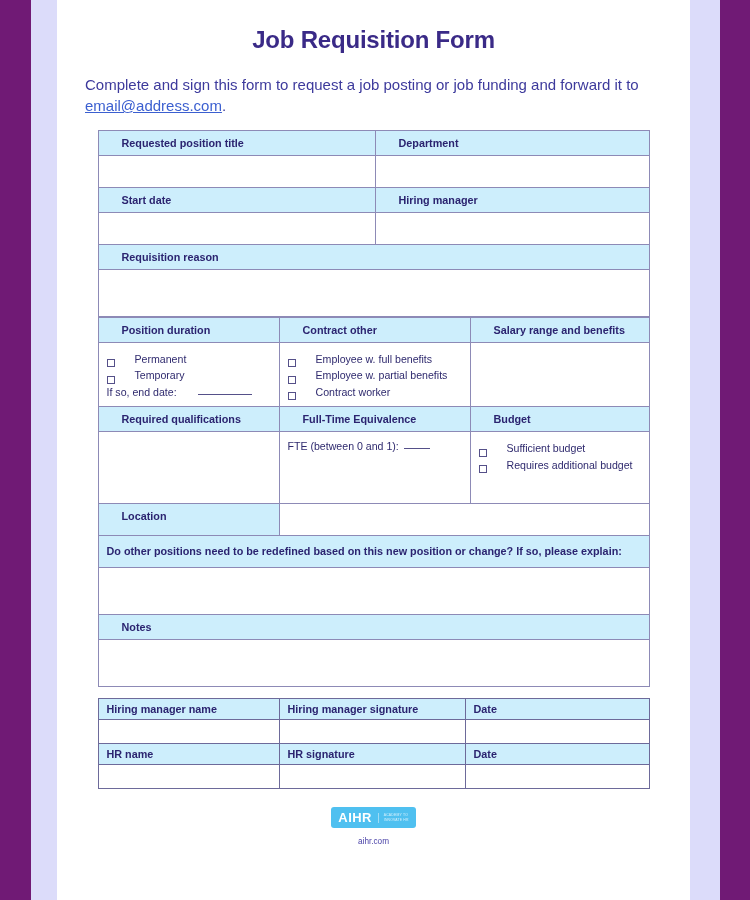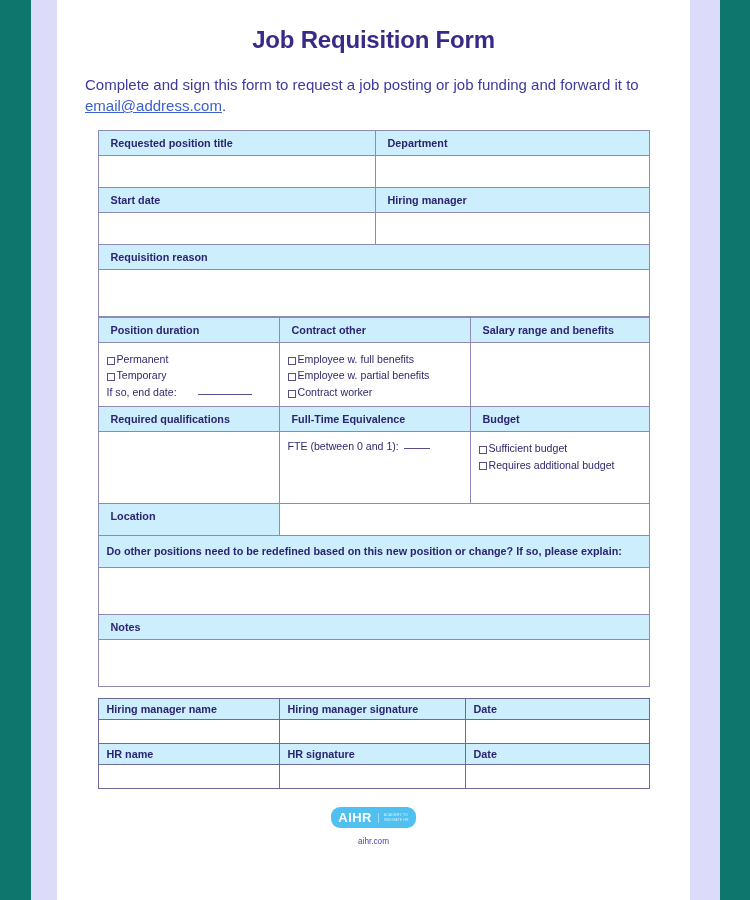--- a/index.html
+++ b/index.html
@@ -4,21 +4,21 @@
 <style>
   * { margin:0; padding:0; box-sizing:border-box; }
   html, body { width:750px; height:900px; }
   body {
     background:#000;
     font-family:"Liberation Sans", sans-serif;
     overflow:hidden;
   }
 
   
-  #viewport { position:relative; width:750px; height:900px; background:#0f766e; }
+  #viewport { position:relative; width:750px; height:900px; background:#701a75; }
   .side-band { position:absolute; top:0; height:900px; background:#dcdcfa; }
   .side-band.left  { left:31px;  width:26px; }
   .side-band.right { left:690px; width:30px; }
   #page {
     position:absolute; left:57px; top:0;
     width:633px; height:900px;
     background:#ffffff;
   }
 
   
@@ -57,32 +57,32 @@
     padding:6px 8px;
     font-size:10.6px;
     color:#2f2a6e;
   }
   td.hdr {
     background:#cdeefc;
     font-weight:bold;
     font-size:10.8px;
     color:#2b2470;
     height:25px;
-    padding:6px 12px;
+    padding:6px 23px;
   }
   td.fill { background:#ffffff; height:32px; }
   td.fill.tall2 { height:47px; }
   td.fill.opt   { height:62px; padding-top:8px; }
   td.fill.opt2  { height:72px; padding-top:8px; }
 
   
   .cbline {
     display:flex;
-    align-items:center;
-    gap:2px;
+    align-items:flex-end;
+    gap:20px;
     font-size:10.6px;
     line-height:1.55;
     color:#2f2a6e;
   }
   .cbox {
     display:inline-block;
     width:8px; height:8px;
     border:1px solid #555089;
     background:#fff;
     margin-top:3px;
@@ -134,21 +134,21 @@
 
   
   #footer {
     margin-top:18px;
     text-align:center;
   }
   #logo {
     display:inline-flex;
     align-items:center;
     background:#4fc0f0;
-    border-radius:9px;
+    border-radius:3px;
     padding:4px 7px;
     gap:6px;
   }
   #logo .mark {
     color:#ffffff;
     font-weight:bold;
     font-size:13px;
     letter-spacing:0.4px;
     line-height:1;
   }

